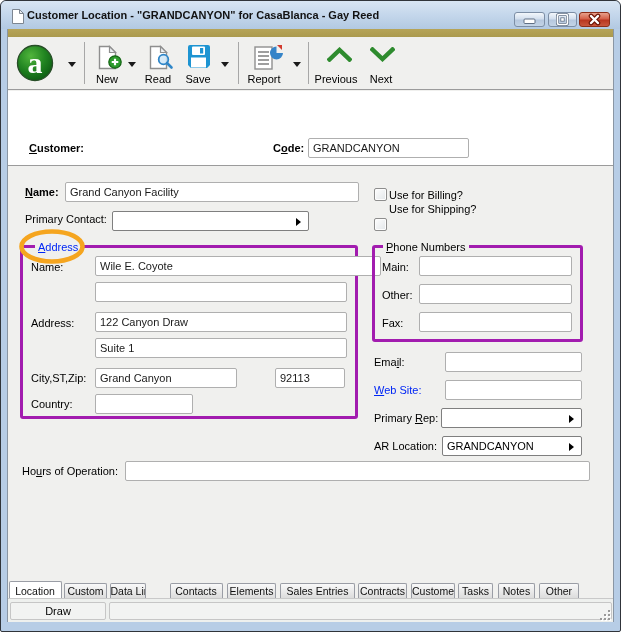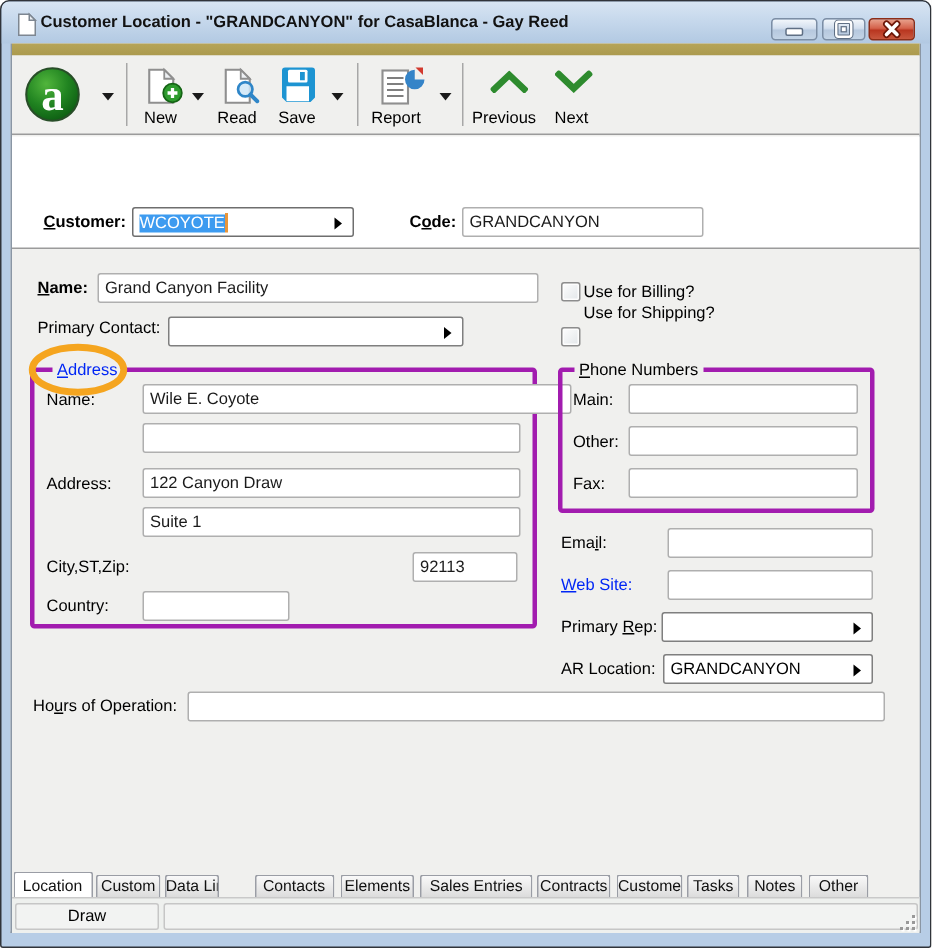--- a/index.html
+++ b/index.html
@@ -167,24 +167,20 @@
       <div>
         <svg class="tb-abs" style="left:362px; top:10px;" width="25" height="15" viewBox="0 0 25 15">
           <path d="M2.5 2.5 L12.5 12 L22.5 2.5" fill="none" stroke="#2e8b2e" stroke-width="4.4" stroke-linecap="square"></path>
         </svg>
         <span class="tb-label" style="left:373px; top:36px;">Next</span>
       </div>
     </div>
 
     <div class="header">
       <span class="fld-label bold" style="left:21px; top:51px;"><u style="text-decoration: underline;">C</u>ustomer:</span>
-      <div class="combo" style="left:80px; top:47px; width:148px; border-color:#6e6e6e;">
-        <span class="cv"><span class="sel">WCOYOTE</span><span class="caret"></span></span>
-        <span class="arr"></span>
-      </div>
       <span class="fld-label bold" style="left:265px; top:51px;">C<u style="text-decoration: underline;">o</u>de:</span>
       <input class="txt" style="left: 300px; top: 47px; width: 161px;" value="GRANDCANYON">
     </div>
 
     <div class="form">
 
       <span class="fld-label bold" style="left:17px; top:19px;"><u style="text-decoration: underline;">N</u>ame:</span>
       <input class="txt" style="left: 57px; top: 15px; width: 294px;" value="Grand Canyon Facility">
       <span class="checkbox" style="left:366px; top:21px;"></span>
       <span class="fld-label" style="left:381px; top:22px;">Use for Billing?</span>
@@ -200,20 +196,21 @@
       <div class="grp" style="left:12px; top:78px; width:338px; height:174px;">
         <span class="grp-cap link" style="left:12px;"><u style="text-decoration: underline;">A</u>ddress</span>
       </div>
       <span class="fld-label" style="left:23px; top:94px;">Name:</span>
       <input class="txt" style="left: 87px; top: 89px; width: 286px;" value="Wile E. Coyote">
       <input class="txt" style="left: 87px; top: 115px; width: 252px;" value="">
       <span class="fld-label" style="left:23px; top:150px;">Address:</span>
       <input class="txt" style="left: 87px; top: 145px; width: 252px;" value="122 Canyon Draw">
       <input class="txt" style="left: 87px; top: 171px; width: 252px;" value="Suite 1">
       <span class="fld-label" style="left:23px; top:205px;">City,ST,Zip:</span>
+      <input class="txt" style="left: 87px; top: 201px; width: 142px;" value="Grand Canyon">
       <input class="txt" style="left: 234px; top: 201px; width: 16px; padding: 0px 2px; margin-left: 44px;" value="AZ">
       <input class="txt" style="left: 267px; top: 201px; width: 70px;" value="92113">
       <span class="fld-label" style="left:23px; top:231px;">Country:</span>
       <input class="txt" style="left: 87px; top: 227px; width: 98px;" value="">
 
       <svg class="ellipse-svg" style="left:10px; top:61px;" width="70" height="37" viewBox="0 0 70 37">
         <ellipse cx="34" cy="18.5" rx="30.5" ry="15" fill="none" stroke="#f5a51f" stroke-width="4.6"></ellipse>
       </svg>
 
       <div class="grp" style="left:364px; top:78px; width:211px; height:97px;">

